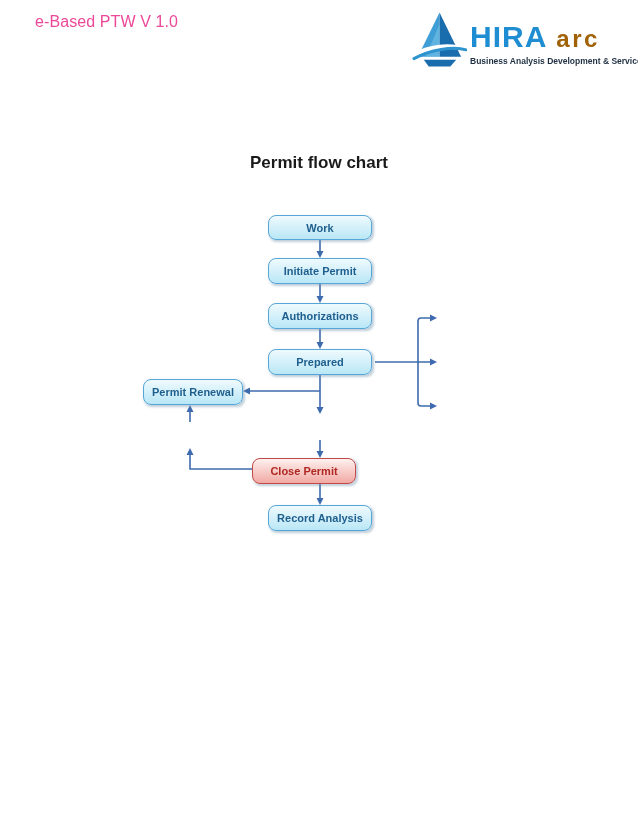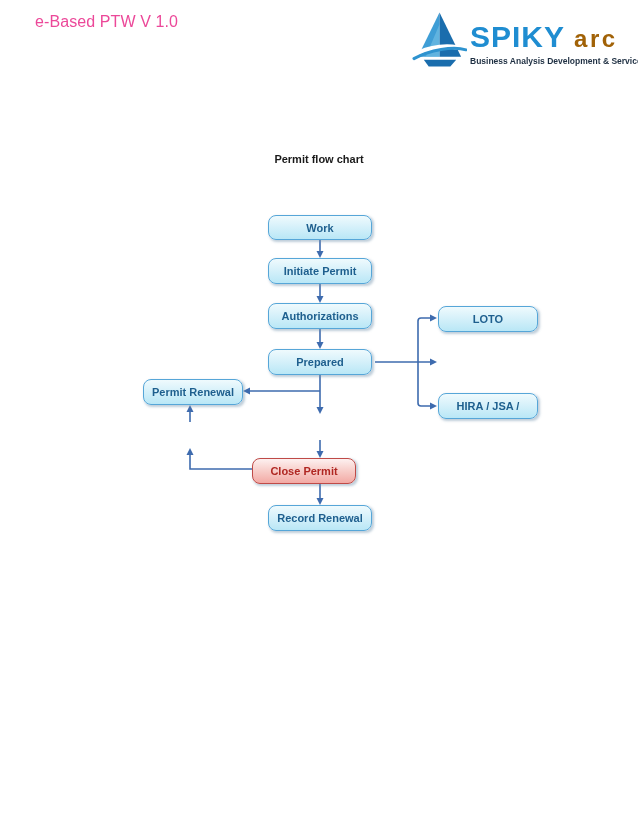--- a/index.html
+++ b/index.html
@@ -21,21 +21,21 @@
   .brand-suffix {
     font-weight:bold; font-size:24px; color:#a16207; letter-spacing:2.5px; margin-left:9px;
   }
   .tagline {
     position:absolute; left:58px; top:48px; white-space:nowrap;
     font-weight:bold; font-size:8.5px; color:#1e2f42;
   }
   
   .page-title {
     position:absolute; left:0; top:153px; width:638px; margin:0;
-    text-align:center; font-size:11px; font-weight:bold; color:#1a1a1a;
+    text-align:center; font-size:17px; font-weight:bold; color:#1a1a1a;
   }
   
   .chart { position:absolute; left:0; top:0; width:638px; height:676px; }
   .connectors { position:absolute; left:0; top:0; pointer-events:none; }
   .connectors path, .connectors line { stroke:#3e6bae; stroke-width:1.6; fill:none; }
   .connectors polygon { fill:#3e6bae; stroke:none; }
   .node {
     position:absolute; box-sizing:border-box;
     display:flex; align-items:center; justify-content:center;
     border-radius:8px; font-weight:bold; font-size:11px;
@@ -67,21 +67,21 @@
       <svg width="55" height="58" viewBox="0 0 56 58">
         <polygon points="28,2 28,47 6,47" fill="#3f9ed6"></polygon>
         <polygon points="28,2 50,47 28,47" fill="#1a6dad"></polygon>
         <polygon points="28,14 28,47 14,47" fill="#7cc4e8" opacity="0.55"></polygon>
         <path d="M1,46 C16,37 40,33 55,41" stroke="#ffffff" stroke-width="4.5" fill="none"></path>
         <path d="M2,49 C18,40 42,36 55,40" stroke="#2e93cf" stroke-width="3" fill="none" stroke-linecap="round"></path>
         <polygon points="12,50 45,50 39,57 17,57" fill="#1a6dad"></polygon>
       </svg>
     </span>
     <div class="brand-line">
-      <span class="brand">SPIKY</span><span class="brand-suffix">arc</span>
+      <span class="brand">HIRA</span><span class="brand-suffix">arc</span>
     </div>
     <div class="tagline">Business Analysis Development &amp; Services</div>
   </div>
 
   <h1 class="page-title">Permit flow chart</h1>
 
   <div class="chart">
 
     <svg class="connectors" width="638" height="826">
 
@@ -142,19 +142,17 @@
         <path d="M418,362 L418,403 Q418,406 421,406 L430,406"></path>
         <polygon points="437,406 430,402.5 430,409.5"></polygon>
       </g>
     </svg>
 
     <div class="node blue" style="left:268px;top:215px;width:104px;height:25px">Work</div>
     <div class="node blue" style="left:268px;top:258px;width:104px;height:26px">Initiate Permit</div>
     <div class="node blue" style="left:268px;top:349px;width:104px;height:26px">Prepared</div>
     <div class="node blue" style="left:268px;top:303px;width:104px;height:26px">Authorizations</div>
     <div class="node red" style="left:252px;top:458px;width:104px;height:26px">Close Permit</div>
-    <div class="node blue" style="left:268px;top:505px;width:104px;height:26px">Record Renewal</div>
+    <div class="node blue" style="left:268px;top:505px;width:104px;height:26px">Record Analysis</div>
     <div class="node blue" style="left:143px;top:379px;width:100px;height:26px">Permit Renewal</div>
-    <div class="node blue" style="left:438px;top:306px;width:100px;height:26px">LOTO</div>
-    <div class="node blue" style="left:438px;top:393px;width:100px;height:26px">HIRA / JSA /</div>
 
   </div>
 </div>
 
 </body></html>

